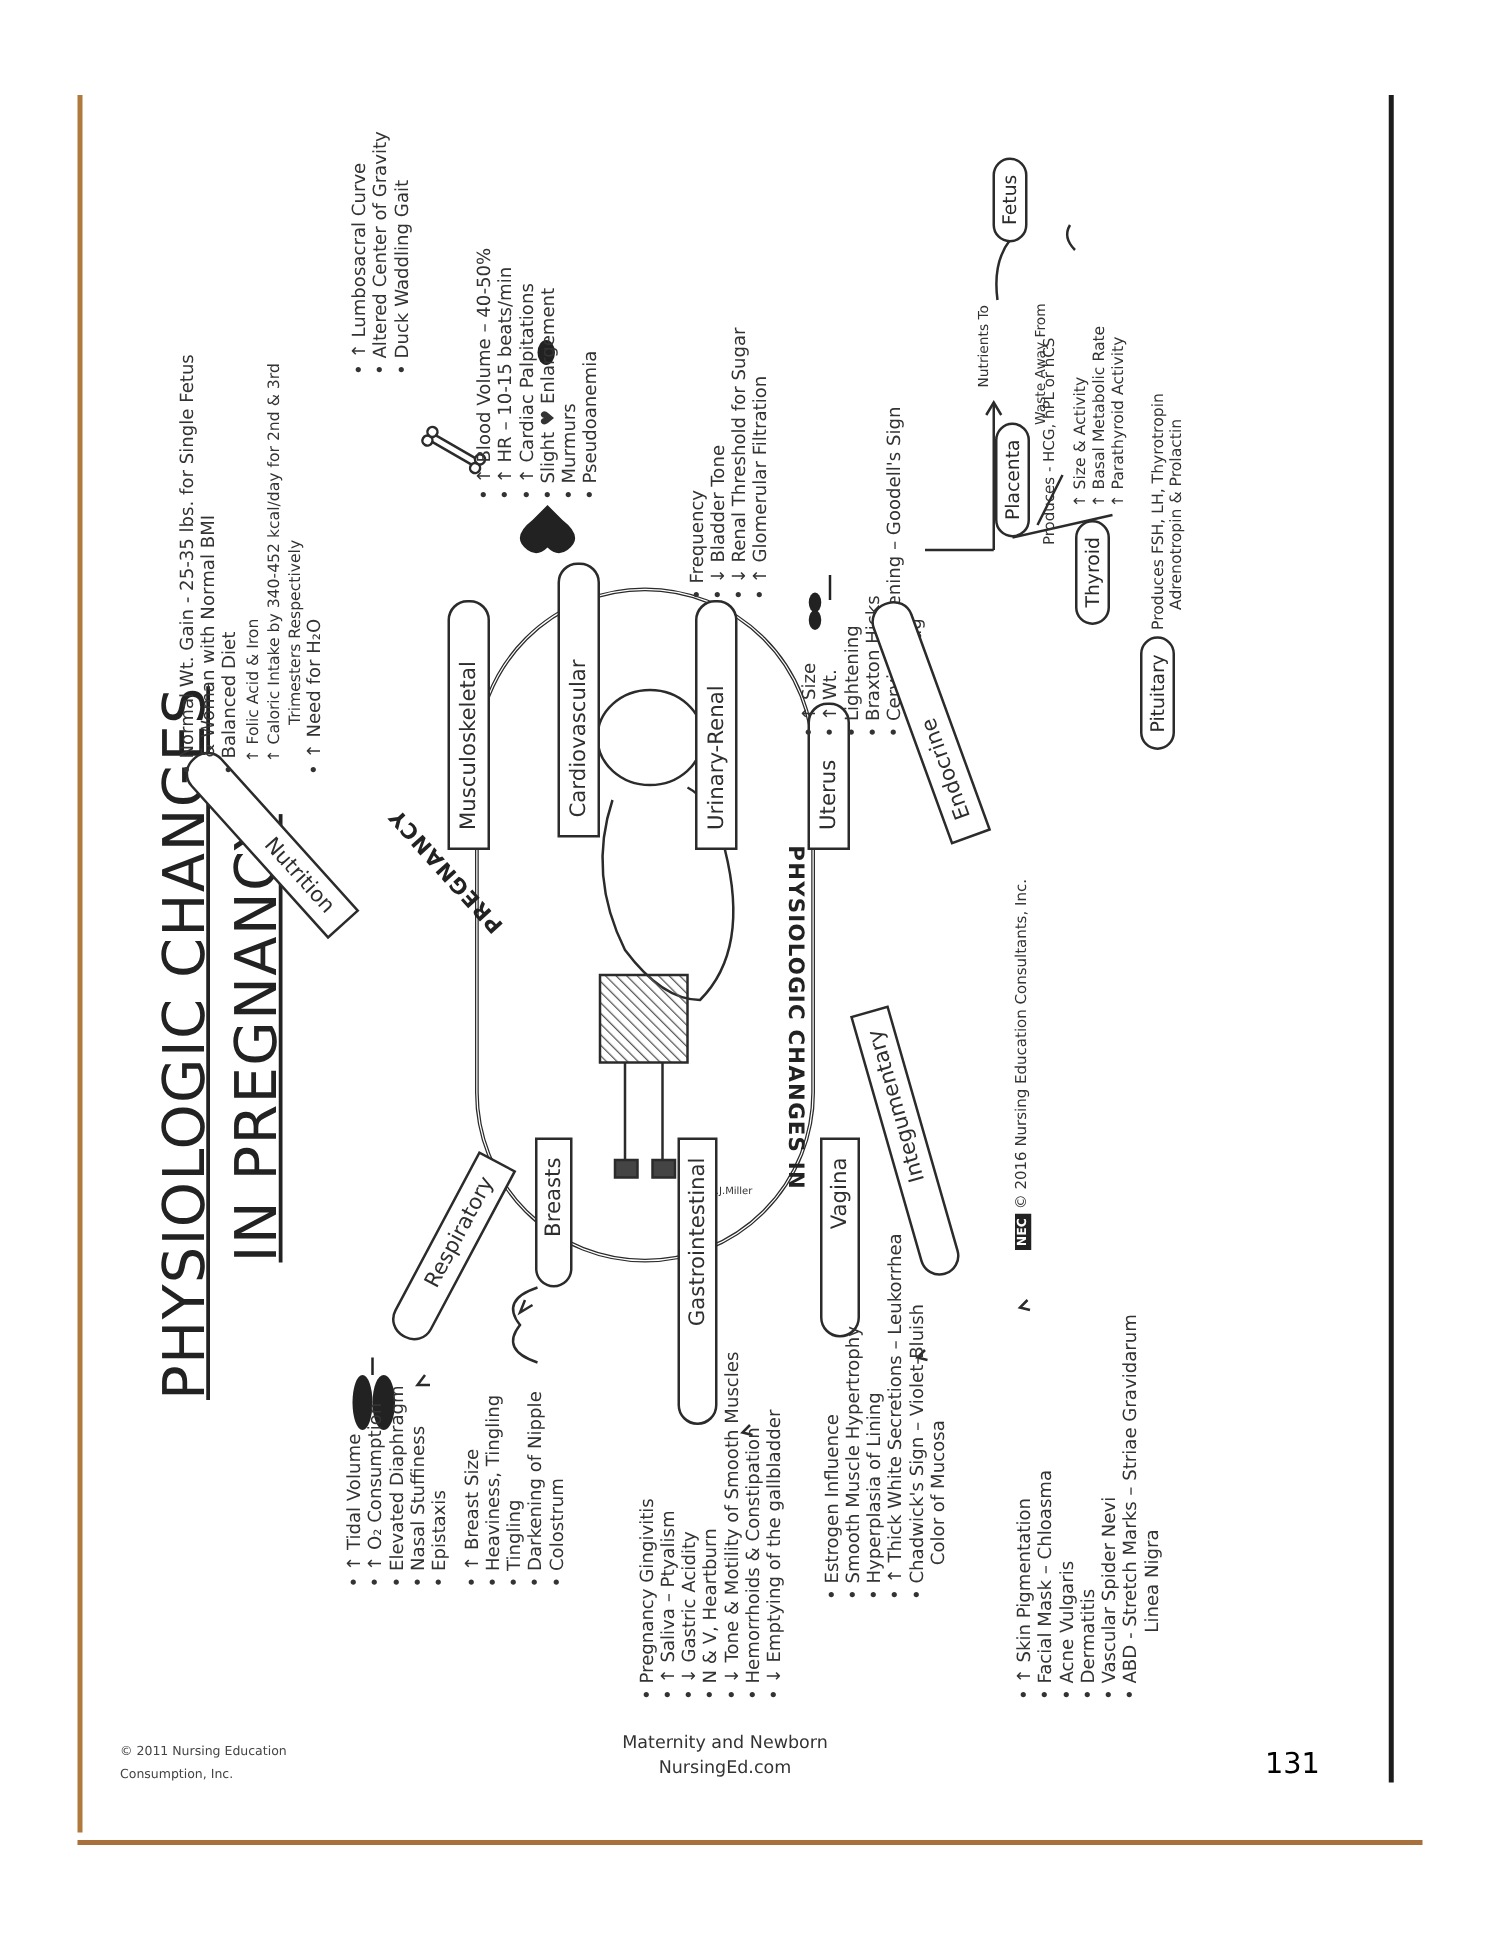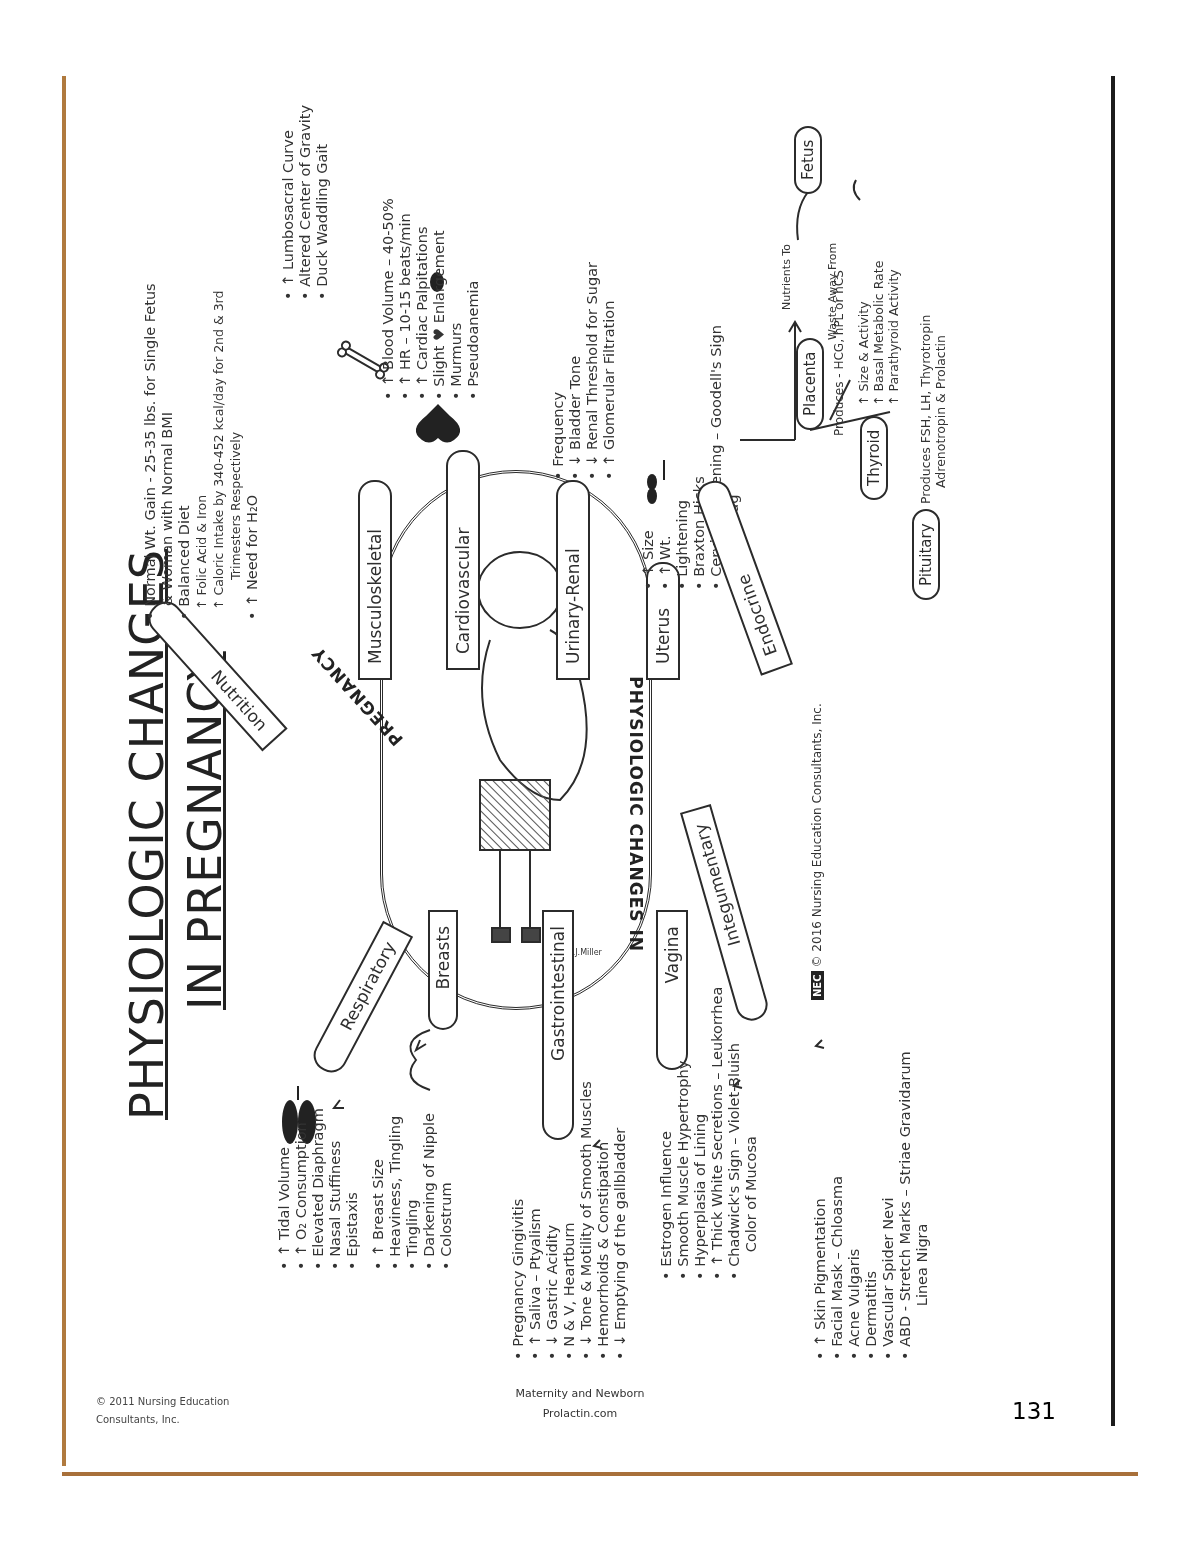--- a/index.html
+++ b/index.html
@@ -35,21 +35,21 @@
                  border:3px double #2b2b2b; border-radius:140px; background:#fff; box-sizing:border-box; }
   .oval-text-top { position:absolute; font-size:17px; font-weight:bold; letter-spacing:1px; color:#222; white-space:nowrap; }
 
   .node { position:absolute; border:2px solid #2b2b2b; border-radius:22px; font-size:15px; padding:3px 12px;
           background:#fff; white-space:nowrap; }
   .small { position:absolute; font-size:11px; color:#333; white-space:nowrap; }
   .copyright-rot { position:absolute; font-size:12px; color:#333; white-space:nowrap; }
   .nec-logo { display:inline-block; background:#222; color:#fff; font-size:10px; font-weight:bold; padding:1px 3px; margin-right:4px; }
 
   .footer-left { position:absolute; left:96px; top:1393px; font-size:10px; line-height:18px; color:#444; }
-  .footer-center { position:absolute; left:460px; top:1384px; width:240px; text-align:center; font-size:11px; line-height:20px; color:#333; }
+  .footer-center { position:absolute; left:460px; top:1384px; width:240px; text-align:center; font-size:14px; line-height:20px; color:#333; }
   .page-num { position:absolute; left:1012px; top:1398px; font-size:23px; color:#000000; }
   .icon { position:absolute; }
 </style>
 </head>
 <body>
 
 <div class="border-left"></div>
 <div class="border-bottom"></div>
 <div class="border-right"></div>
 
@@ -270,19 +270,19 @@
     <span class="li">Acne Vulgaris</span>
     <span class="li">Dermatitis</span>
     <span class="li">Vascular Spider Nevi</span>
     <span class="li">ABD - Stretch Marks – Striae Gravidarum</span>
     <span class="li ind" style="padding-left:40px">Linea Nigra</span>
   </div>
 </div>
 
 <div class="footer-left">
   <div>© 2011 Nursing Education</div>
-  <div>Consultants, Inc.</div>
+  <div>Consumption, Inc.</div>
 </div>
 <div class="footer-center">
   <div>Maternity and Newborn</div>
-  <div>Prolactin.com</div>
+  <div>NursingEd.com</div>
 </div>
 <div class="page-num">131</div>
 
 </body></html>

